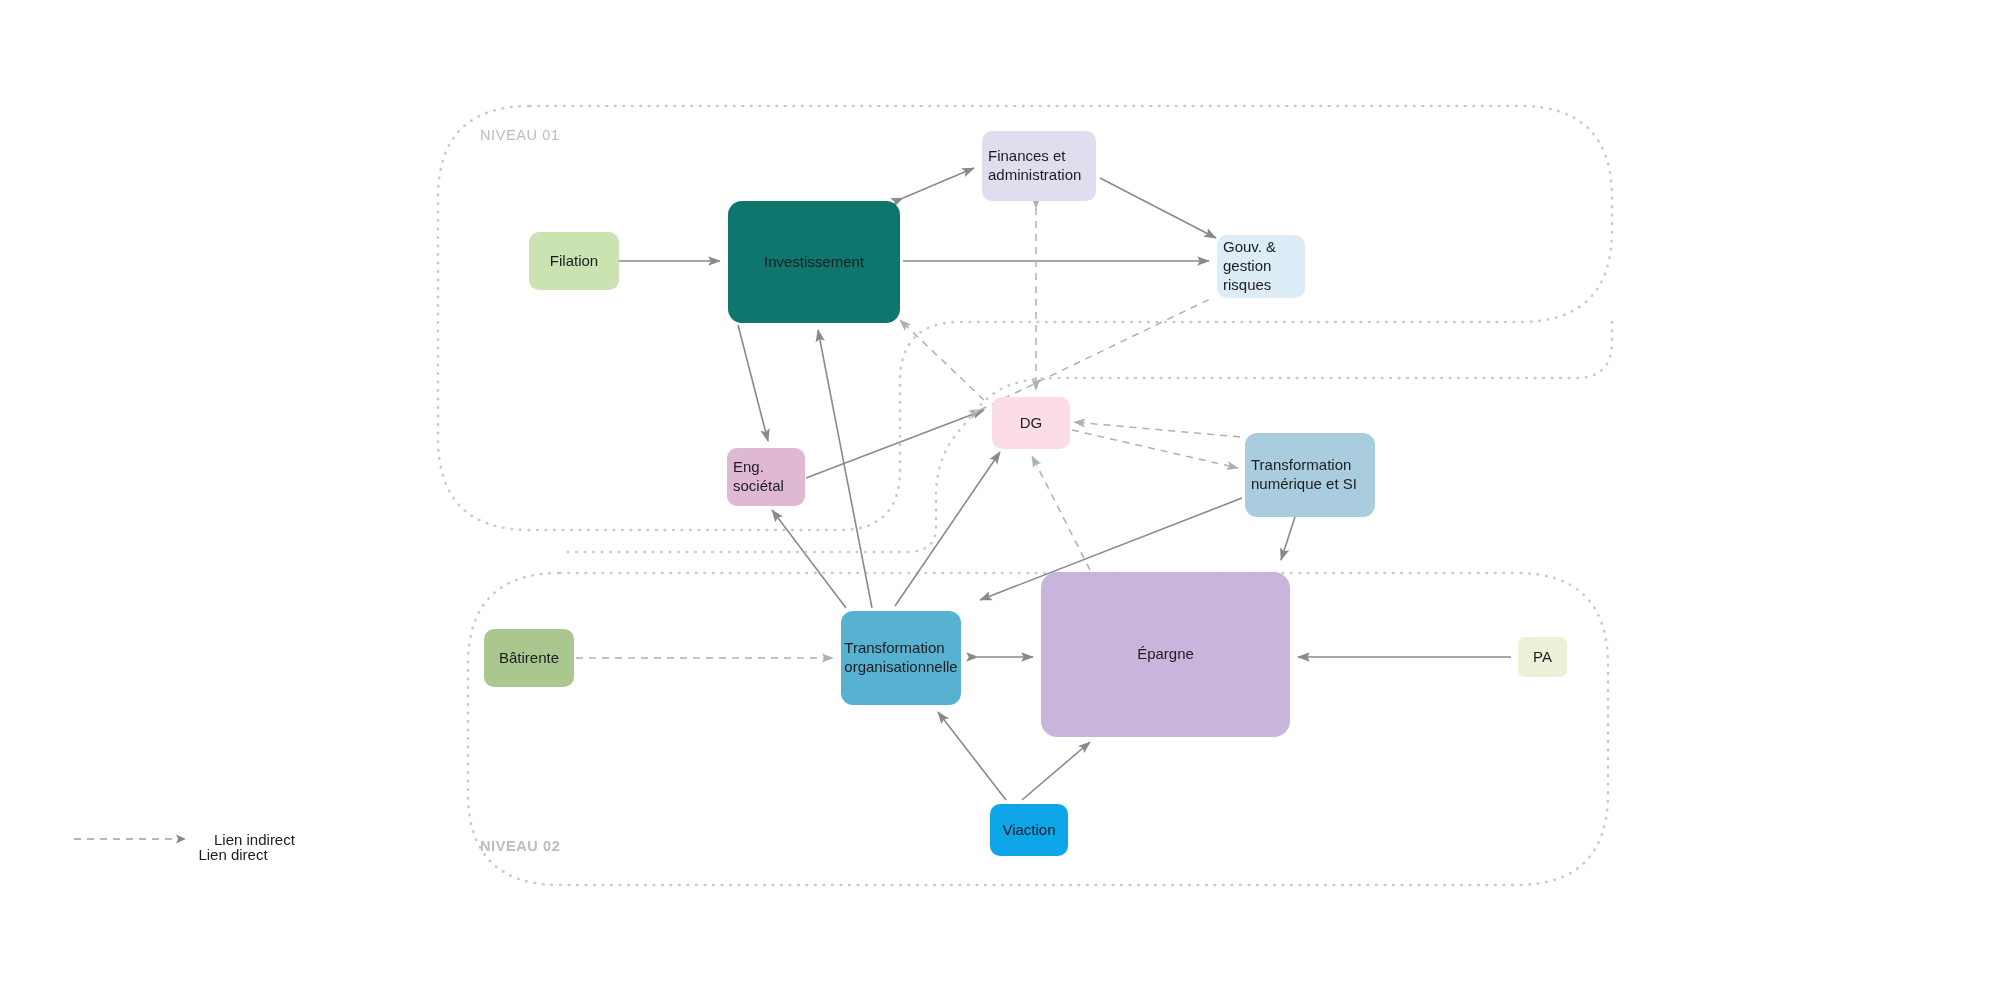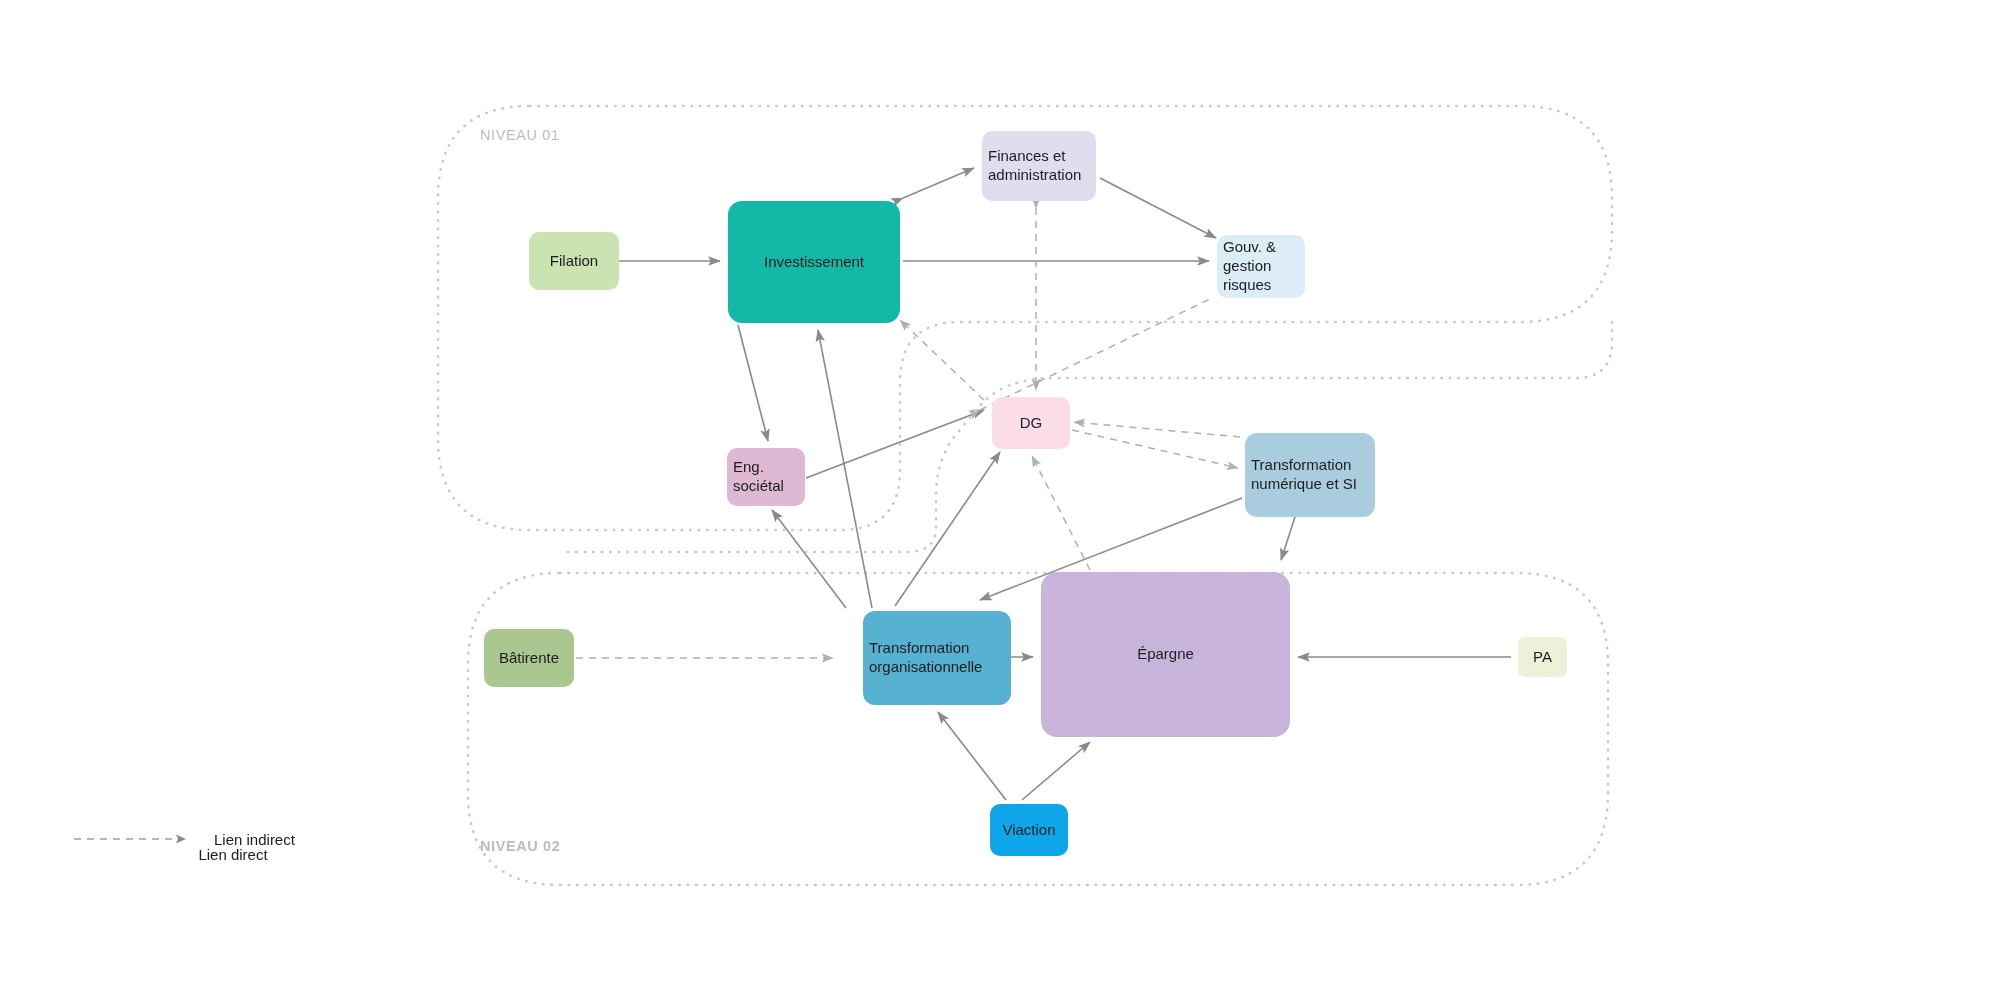--- a/index.html
+++ b/index.html
@@ -206,21 +206,21 @@
              Q 930,440 930,480 L 930,512 Q 930,530 906,530 L 566,530" fill="none" stroke="#c9c9c9" stroke-width="2.6" stroke-linecap="round" stroke-dasharray="0.5 8" opacity="0"></path>
   </svg>
 
   <div class="grp-label" style="left:480px;top:127px;">NIVEAU 01</div>
   <div class="grp-label" style="left:480px;top:838px;font-weight:bold;">NIVEAU 02</div>
 
   <div class="node" style="left:484px;top:232px;width:90px;height:58px;background:#cbe3b1;margin-left:45px;">
     <span>Filation</span>
   </div>
 
-  <div class="node" style="left:728px;top:201px;width:172px;height:122px;background:#14b8a6;border-radius:14px;">
+  <div class="node" style="left:728px;top:201px;width:172px;height:122px;background:#0f766e;border-radius:14px;">
     <span>Investissement</span>
   </div>
 
   <div class="node" style="left:982px;top:131px;width:114px;height:70px;background:#e0ddef;">
     <span>Finances et administration</span>
   </div>
 
   <div class="node" style="left:1217px;top:235px;width:88px;height:63px;background:#dcedf8;">
     <span>Gouv. &amp; gestion risques</span>
   </div>
@@ -234,21 +234,21 @@
   </div>
 
   <div class="node" style="left:1245px;top:433px;width:130px;height:84px;background:#a9cddf;border-radius:12px;">
     <span>Transformation numérique et SI</span>
   </div>
 
   <div class="node" style="left:484px;top:629px;width:90px;height:58px;background:#a9c78e;">
     <span>Bâtirente</span>
   </div>
 
-  <div class="node" style="left:841px;top:611px;width:148px;height:94px;background:#56b2d0;border-radius:12px;margin-left:22px;">
+  <div class="node" style="left:841px;top:611px;width:120px;height:94px;background:#56b2d0;border-radius:12px;">
     <span>Transformation organisationnelle</span>
   </div>
 
   <div class="node" style="left:1041px;top:572px;width:249px;height:165px;background:#c9b4dc;border-radius:16px;">
     <span>Épargne</span>
   </div>
 
   <div class="node" style="left:1518px;top:637px;width:49px;height:40px;background:#eef0d9;border-radius:7px;">
     <span>PA</span>
   </div>

